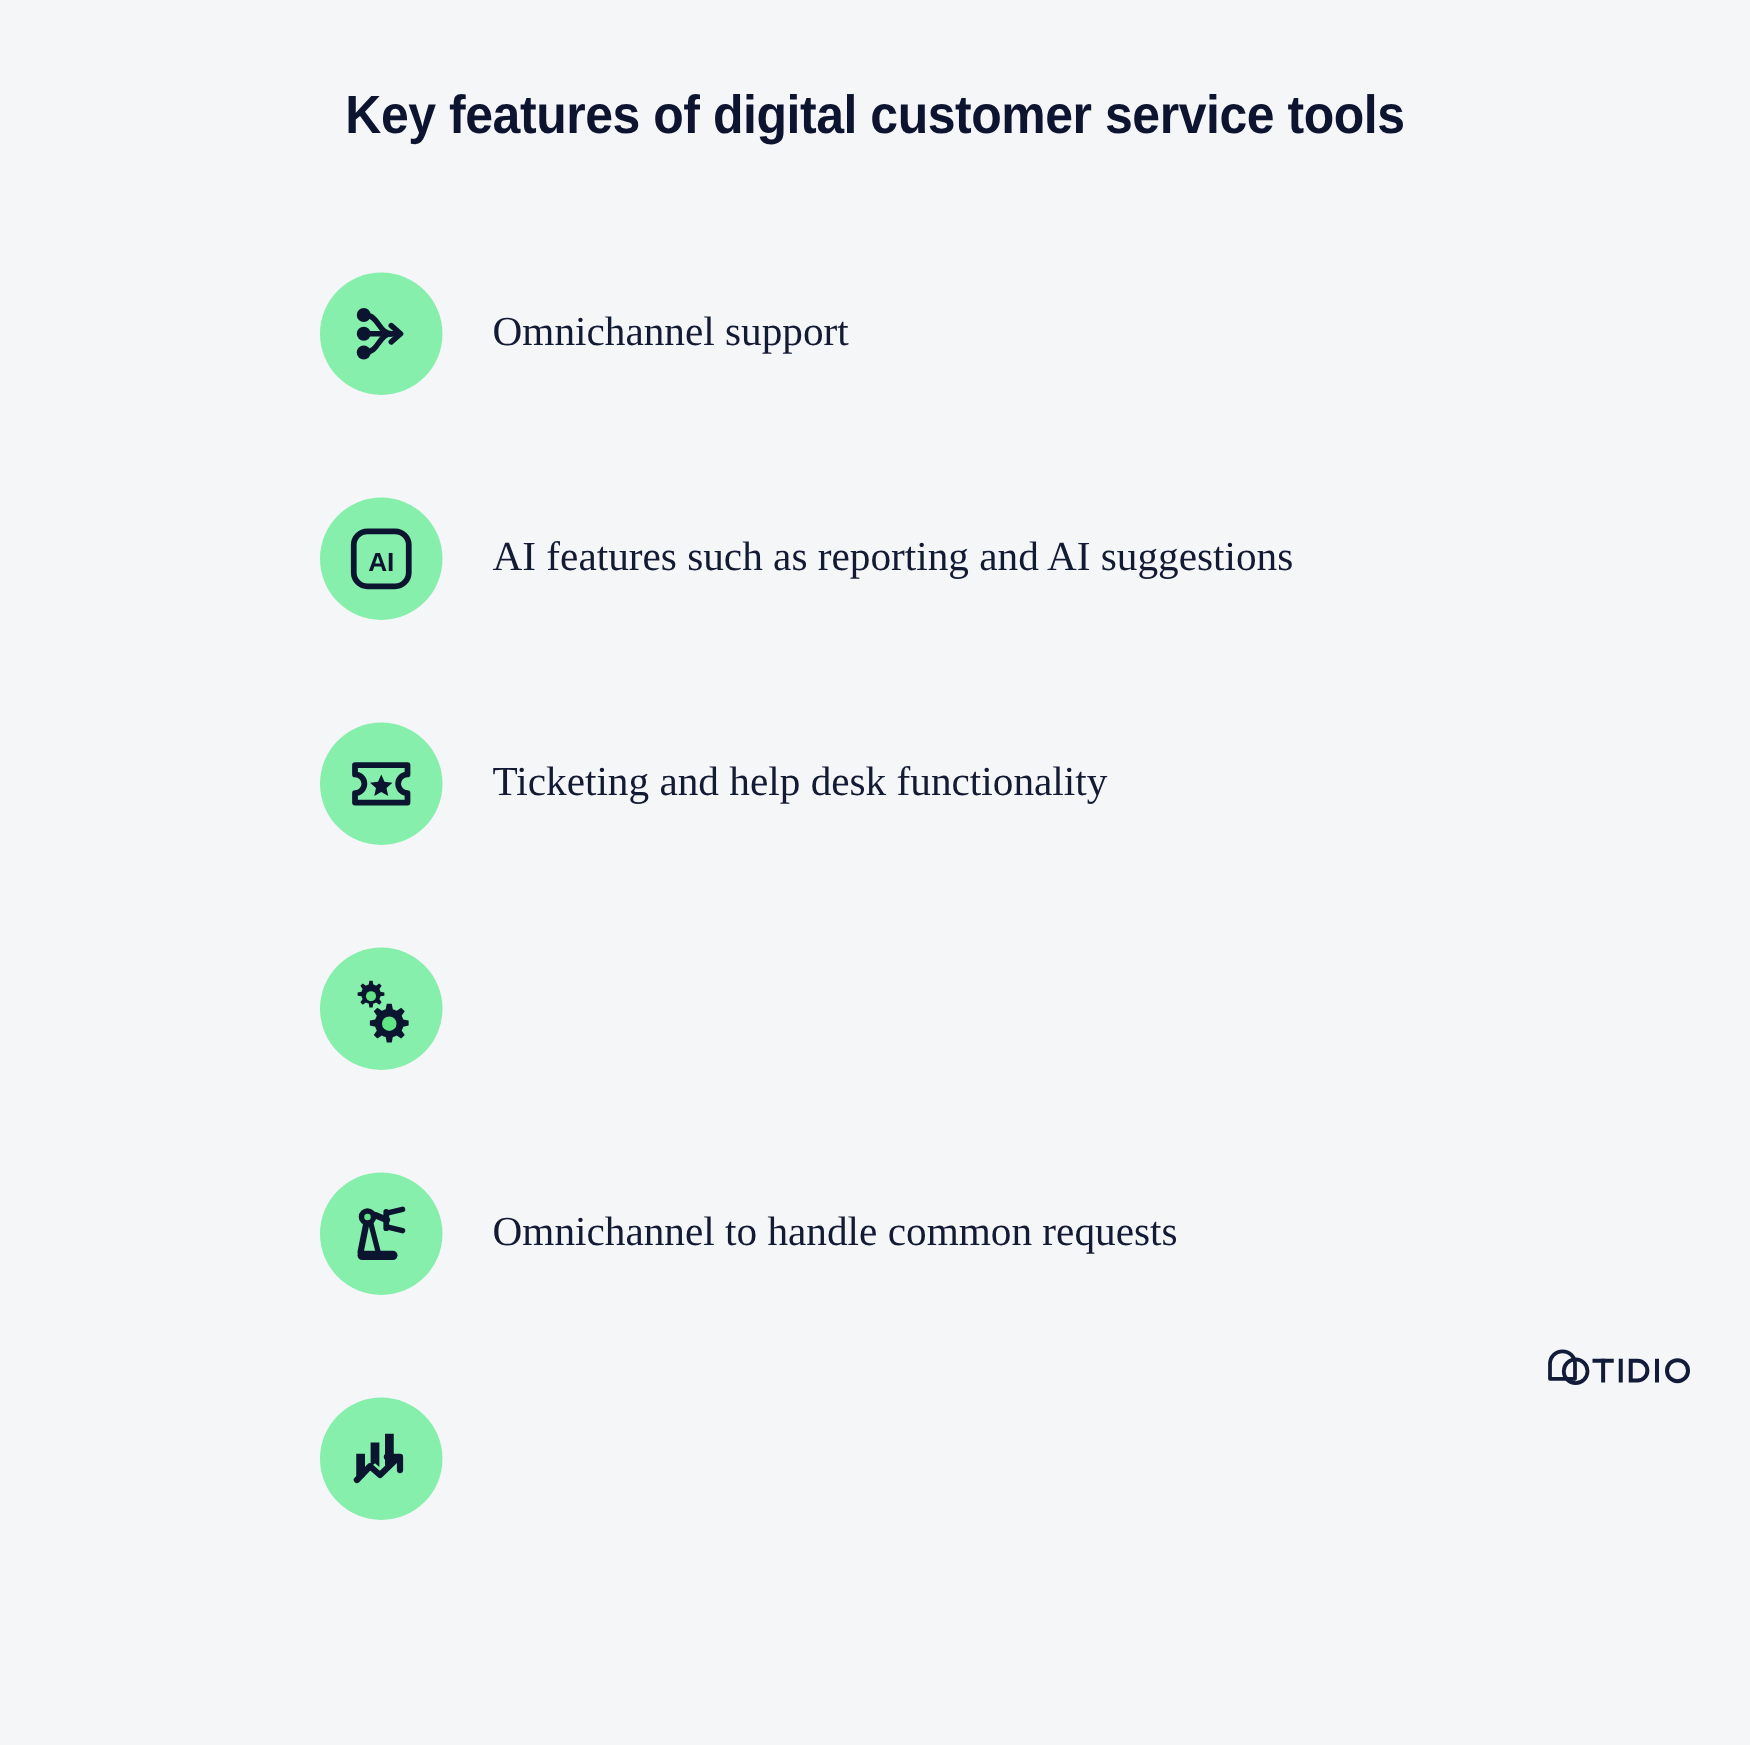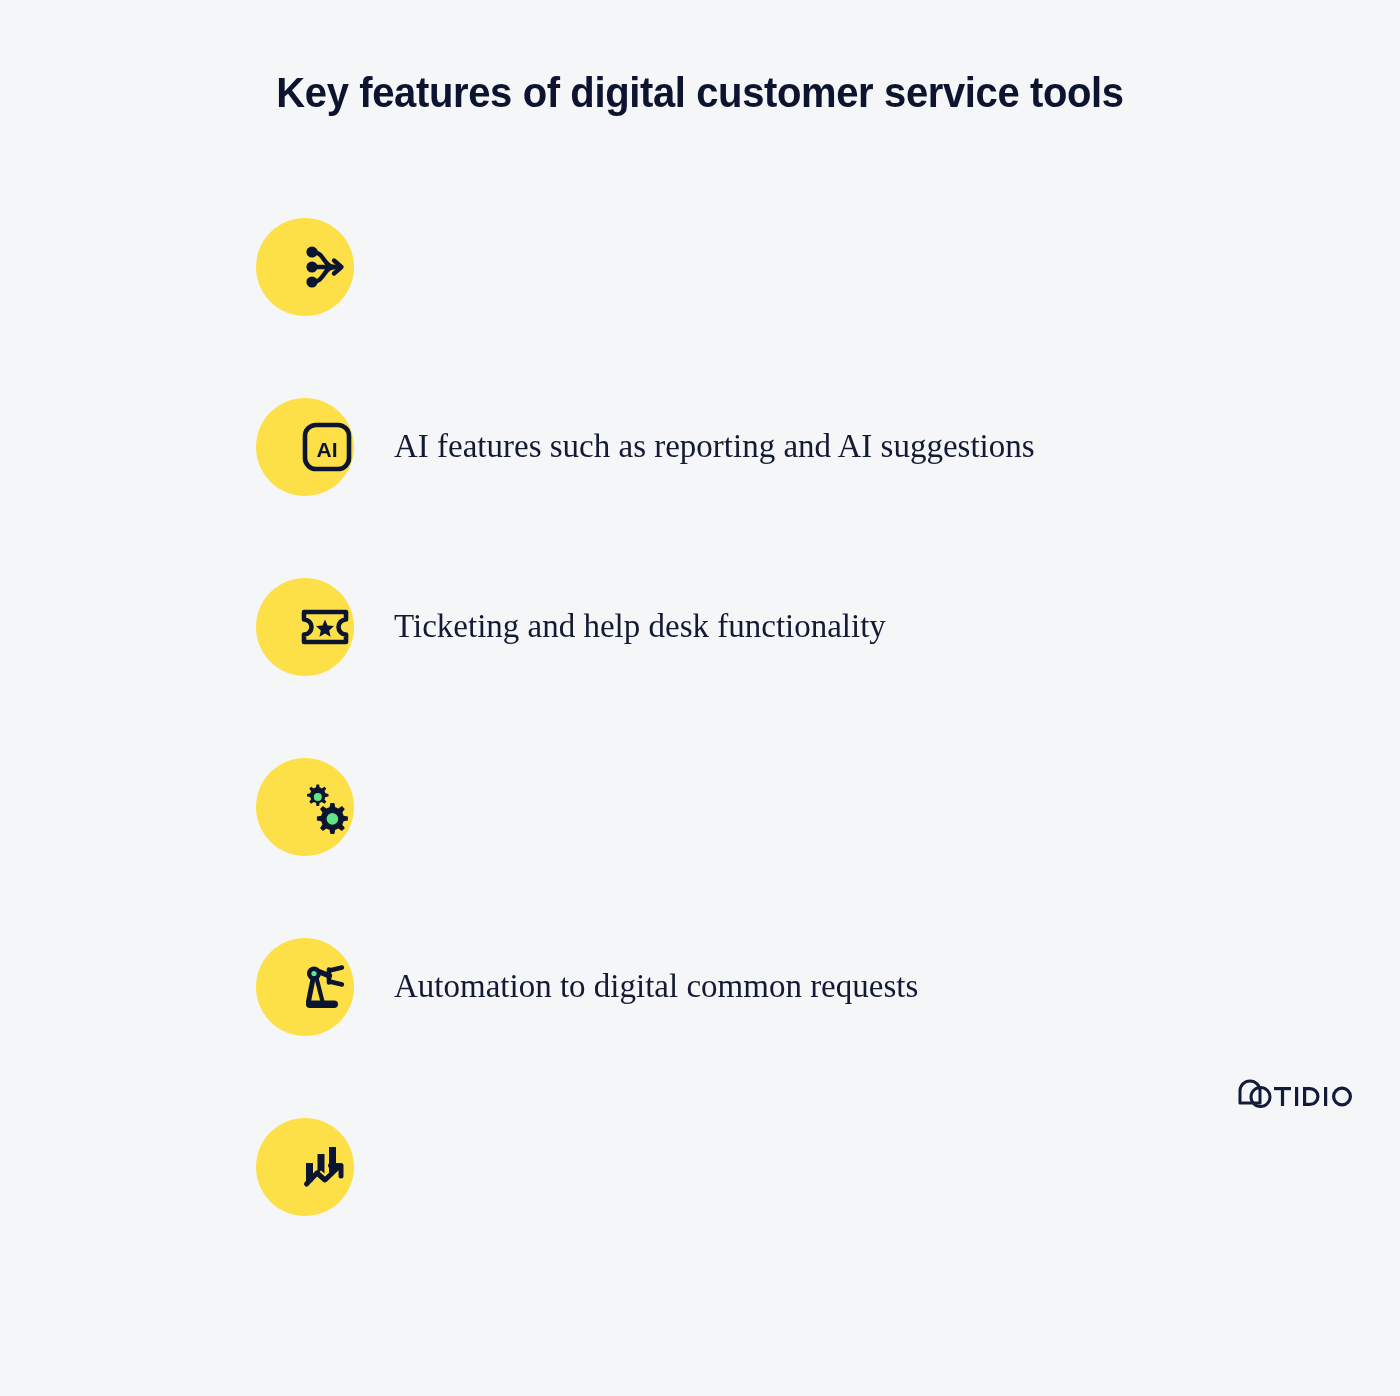--- a/index.html
+++ b/index.html
@@ -49,24 +49,24 @@
     align-items: center;
     height: 98px;
     margin-bottom: 82px;
   }
 
   .icon-circle {
     width: 98px;
     height: 98px;
     min-width: 98px;
     border-radius: 50%;
-    background: #fde047;
+    background: #86efac;
     display: flex;
     align-items: center;
-    justify-content: flex-end;
+    justify-content: center;
   }
 
   .icon-circle svg {
     display: block;
   }
 
   .feature-label {
     margin-left: 40px;
     font-family: "Liberation Serif", serif;
     font-size: 33px;
@@ -98,20 +98,21 @@
         <svg width="56" height="56" viewBox="0 0 56 56" fill="none">
           <path d="M15 13 C26 13 26 28 36 28" stroke="#0b1530" stroke-width="4.4" stroke-linecap="round" fill="none"></path>
           <path d="M15 43 C26 43 26 28 36 28" stroke="#0b1530" stroke-width="4.4" stroke-linecap="round" fill="none"></path>
           <line x1="15" y1="28" x2="41" y2="28" stroke="#0b1530" stroke-width="4.4" stroke-linecap="round"></line>
           <circle cx="14" cy="13" r="5.6" fill="#0b1530"></circle>
           <circle cx="14" cy="28" r="5.6" fill="#0b1530"></circle>
           <circle cx="14" cy="43" r="5.6" fill="#0b1530"></circle>
           <path d="M36 21.5 L43.5 28 L36 34.5" stroke="#0b1530" stroke-width="4.4" stroke-linecap="round" stroke-linejoin="round" fill="none"></path>
         </svg>
       </div>
+      <div class="feature-label">Omnichannel support</div>
     </div>
 
     <div class="feature-row">
       <div class="icon-circle">
         <svg width="54" height="54" viewBox="0 0 54 54" fill="none">
           <rect x="5" y="5" width="44" height="44" rx="11" ry="11" stroke="#0b1530" stroke-width="4.6" fill="none"></rect>
           <text x="27" y="36.5" text-anchor="middle" font-family="Liberation Sans, sans-serif" font-size="21" font-weight="bold" fill="#0b1530">AI</text>
         </svg>
       </div>
       <div class="feature-label">AI features such as reporting and AI suggestions</div>
@@ -154,21 +155,21 @@
           <circle cx="18" cy="15.5" r="7" fill="#0b1530"></circle>
           <circle cx="18" cy="15.5" r="2.6" fill="#62e584"></circle>
 
           <path d="M24 14 L33.5 18" stroke="#0b1530" stroke-width="5.2" stroke-linecap="round"></path>
 
           <path d="M33 11.5 L33 24.5" stroke="#0b1530" stroke-width="4.6" stroke-linecap="round"></path>
           <path d="M33.5 12.5 L46 9.5" stroke="#0b1530" stroke-width="4.4" stroke-linecap="round"></path>
           <path d="M33.5 23.5 L46 26.5" stroke="#0b1530" stroke-width="4.4" stroke-linecap="round"></path>
         </svg>
       </div>
-      <div class="feature-label">Automation to digital common requests</div>
+      <div class="feature-label">Omnichannel to handle common requests</div>
     </div>
 
     <div class="feature-row">
       <div class="icon-circle">
         <svg width="56" height="56" viewBox="0 0 56 56" fill="none">
           <g fill="#0b1530">
             <path d="M8 24 h7 v18 l-7 4 Z"></path>
             <path d="M19.5 15 h7 v19.5 l-3.5-3 -3.5 3 Z"></path>
             <path d="M31 8 h7 v25 l-3.5 4 -3.5-4 Z"></path>
           </g>

